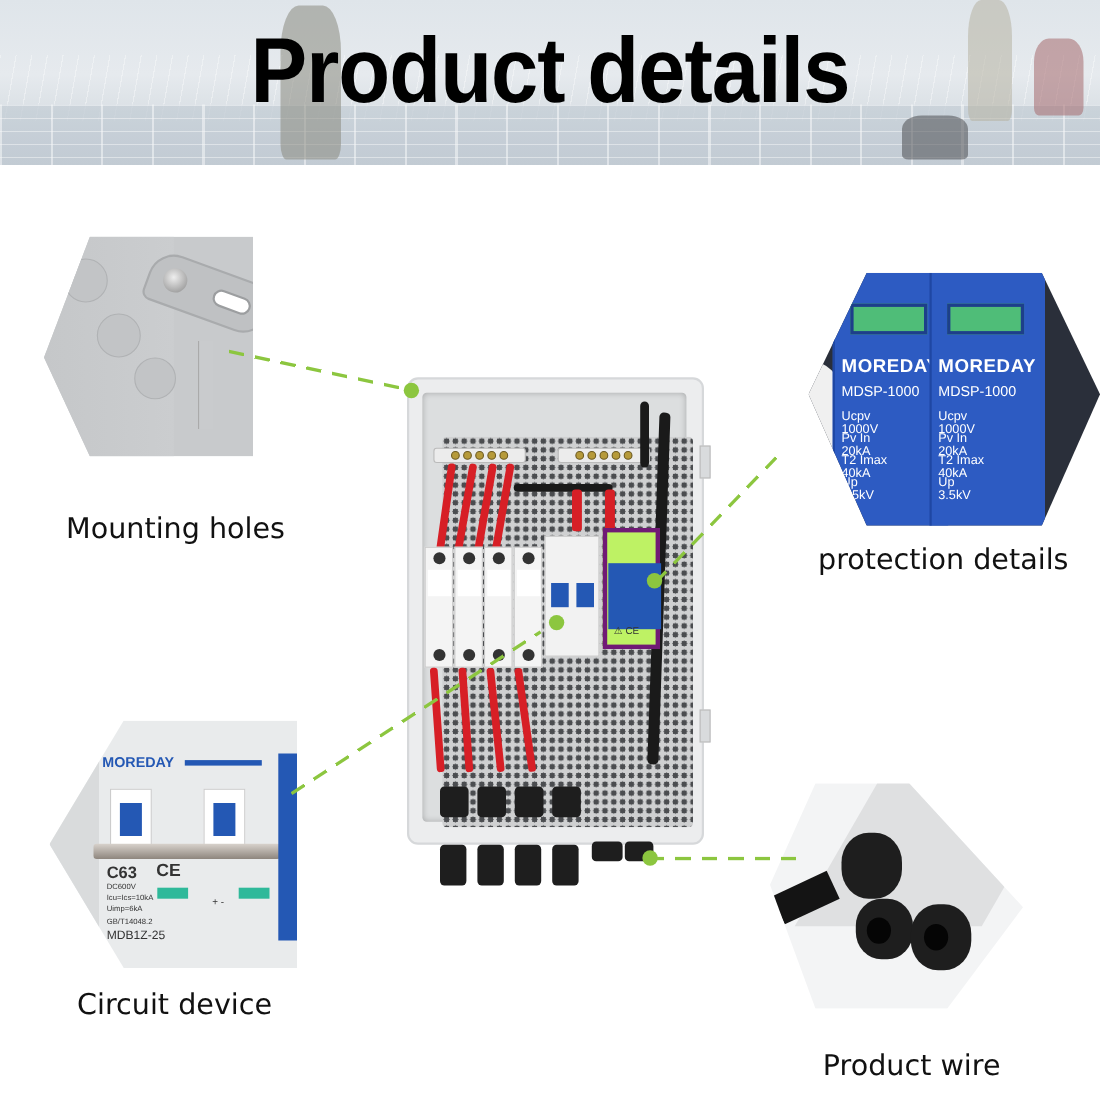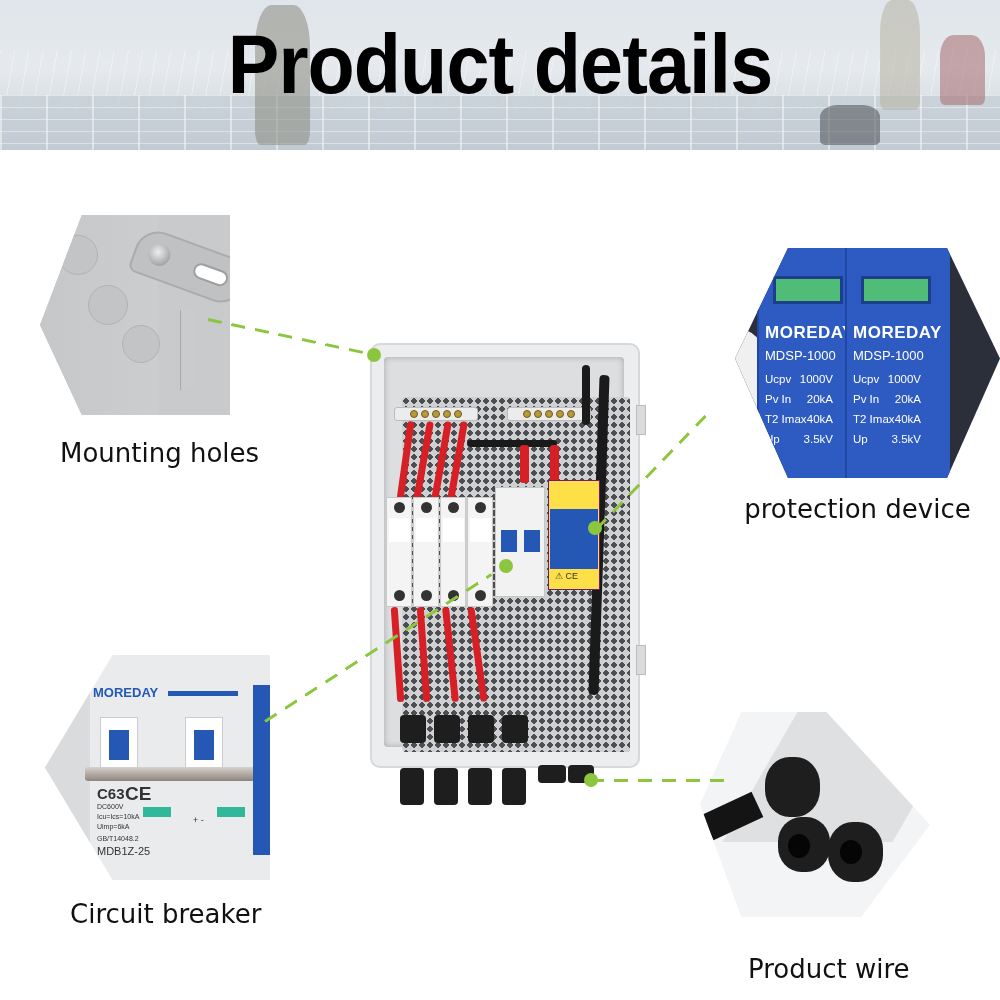--- a/index.html
+++ b/index.html
@@ -88,31 +88,31 @@
     border-radius: 4px;
   }
   .busbar { position: absolute; height: 14px; background: #ececec; border: 1px solid #bbb; border-radius: 3px; display: flex; align-items: center; justify-content: center; gap: 3px; }
   .busbar i { width: 8px; height: 8px; border-radius: 50%; background: #b69a3a; border: 1px solid #6d5b22; display: block; }
   .wire-red { position: absolute; width: 7px; background: #d71f26; border-radius: 3px; }
   .wire-blk { position: absolute; background: #1a1a1a; border-radius: 4px; }
   .fuse { position: absolute; width: 26px; height: 110px; background: #f4f4f4; border: 1px solid #c9c9c9; }
   .fuse .scr { position: absolute; left: 7px; width: 11px; height: 11px; border-radius: 50%; background: #333; }
   .fuse .tag { position: absolute; left: 2px; top: 20px; width: 21px; height: 24px; background: #fff; font-size: 3.5px; color: #2259a5; }
   .mcb { position: absolute; width: 50px; height: 110px; background: #f2f2f2; border: 1px solid #c6c6c6; }
-  .spd { position: absolute; width: 52px; height: 110px; background: #fde047; border: 1px solid #701a75; }
+  .spd { position: absolute; width: 52px; height: 110px; background: #bef264; border: 4px solid #701a75; }
   .spd .blue { position: absolute; left: 1px; top: 28px; width: 48px; height: 60px; background: #2458b4; }
   .gland { position: absolute; width: 24px; background: #1e1e1e; border-radius: 4px; }
 
   
   .lpd-mod { position: absolute; top: 0; width: 105px; height: 230px; background: #2d5bc2; border-left: 2px solid #1f47a3; }
   .lpd-mod .win { position: absolute; left: 14px; top: 28px; width: 70px; height: 28px; background: #4fbd78; border: 3px solid #1d3f8a; }
   .lpd-mod .txt { position: absolute; left: 6px; color: #fff; font-family: "Liberation Sans", sans-serif; white-space: nowrap; }
   .lpd-mod .brand { top: 75px; font-size: 17px; font-weight: bold; letter-spacing: 0.5px; }
   .lpd-mod .model { top: 100px; font-size: 13px; }
-  .lpd-mod .row { font-size: 11.5px; display: flex; justify-content: space-between; width: 68px; }
+  .lpd-mod .row { font-size: 11.5px; display: flex; justify-content: space-between; width: 68px; flex-direction: column; }
 
   
   .cb-brand { position: absolute; left: 48px; top: 30px; color: #2458b4; font-weight: bold; font-size: 13px; font-family: "Liberation Sans", sans-serif; }
   .cb-bar { position: absolute; left: 123px; top: 36px; width: 70px; height: 5px; background: #2458b4; }
   .cb-toggle { position: absolute; top: 62px; width: 38px; height: 52px; background: #fff; border: 1px solid #ccc; }
   .cb-toggle b { position: absolute; left: 8px; top: 12px; width: 20px; height: 30px; background: #2458b4; display: block; }
   .cb-rail { position: absolute; left: 40px; top: 112px; width: 170px; height: 14px; background: linear-gradient(#d8d2cc, #8d857d); border-radius: 3px; }
   .cb-txt { position: absolute; color: #333; font-family: "Liberation Sans", sans-serif; white-space: nowrap; }
   .cb-ind { position: absolute; width: 28px; height: 10px; background: #2fb99a; }
 
@@ -139,21 +139,21 @@
   <div class="boss" style="left:18px;top:20px;width:40px;height:40px;"></div>
   <div class="boss" style="left:48px;top:70px;width:40px;height:40px;"></div>
   <div class="boss" style="left:82px;top:110px;width:38px;height:38px;"></div>
   <div style="position:absolute;left:0;top:0;width:118px;height:200px;background:linear-gradient(90deg,#c5c7c9,#cbcdcf);z-index:-1;"></div>
   <div style="position:absolute;left:140px;top:95px;width:14px;height:80px;background:#c9cbcd;border-left:1px solid #aaa;"></div>
   <div class="mount-tab">
     <div class="mount-screw"></div>
     <div class="mount-slot"></div>
   </div>
 </div>
-<div class="label" style="left:60px;top:439px;">Mounting holes</div>
+<div class="label" style="left:60px;top:467px;">Mounting holes</div>
 
 <div class="hex hex-lpd">
   <div style="position:absolute;left:0;top:80px;width:30px;height:90px;background:#f0f0f0;border-radius:0 40px 40px 0;"></div>
   <div class="lpd-mod" style="left:22px;">
     <div class="win"></div>
     <div class="txt brand">MOREDAY</div>
     <div class="txt model">MDSP-1000</div>
     <div class="txt row" style="top:125px;">
         <span>Ucpv</span>
         <span>1000V</span>
@@ -187,47 +187,47 @@
         <span>T2 Imax</span>
         <span>40kA</span>
       </div>
     <div class="txt row" style="top:185px;">
         <span>Up</span>
         <span>3.5kV</span>
       </div>
   </div>
 </div>
 <div class="label" style="left:735px;top:495px;width:245px;">
-  <div>protection device</div>
+  <div>protection details</div>
 </div>
 
 <div class="hex hex-cb">
   <div style="position:absolute;left:0;top:0;width:45px;height:225px;background:#d9dbdc;"></div>
   <div class="cb-brand">MOREDAY</div>
   <div class="cb-bar"></div>
   <div class="cb-toggle" style="left:55px;">
       <b></b>
     </div>
   <div class="cb-toggle" style="left:140px;">
       <b></b>
     </div>
   <div class="cb-rail"></div>
   <div class="cb-txt" style="left:52px;top:130px;font-size:15px;font-weight:bold;">C63</div>
-  <div class="cb-txt" style="left:80px;top:128px;font-size:19px;font-weight:bold;">CE</div>
+  <div class="cb-txt" style="left:97px;top:128px;font-size:16px;font-weight:bold;">CE</div>
   <div class="cb-txt" style="left:52px;top:148px;font-size:7px;">DC600V</div>
   <div class="cb-txt" style="left:52px;top:158px;font-size:7px;">Icu=Ics=10kA</div>
   <div class="cb-txt" style="left:52px;top:168px;font-size:7px;">Uimp=6kA</div>
   <div class="cb-txt" style="left:52px;top:180px;font-size:7px;">GB/T14048.2</div>
   <div class="cb-txt" style="left:52px;top:190px;font-size:11px;">MDB1Z-25</div>
   <div class="cb-ind" style="left:98px;top:152px;"></div>
   <div class="cb-ind" style="left:172px;top:152px;"></div>
   <div class="cb-txt" style="left:148px;top:160px;font-size:9px;">+ -</div>
   <div style="position:absolute;left:208px;top:30px;width:20px;height:170px;background:#2458b4;"></div>
 </div>
-<div class="label" style="left:70px;top:900px;">Circuit breaker</div>
+<div class="label" style="left:70px;top:900px;">Circuit device</div>
 
 <div class="hex hex-gw">
   <div style="position:absolute;left:60px;top:0;width:170px;height:130px;background:#dfe0e1;transform:skewX(-30deg);"></div>
   <div style="position:absolute;left:5px;top:90px;width:55px;height:28px;background:#141414;transform:rotate(-25deg);"></div>
   <div class="gland" style="left:65px;top:45px;width:55px;height:60px;border-radius:45%;"></div>
   <div class="gland" style="left:78px;top:105px;width:52px;height:55px;border-radius:45%;"></div>
   <div class="gland" style="left:128px;top:110px;width:55px;height:60px;border-radius:45%;"></div>
   <div style="position:absolute;left:88px;top:122px;width:22px;height:24px;border-radius:50%;background:#050505;"></div>
   <div style="position:absolute;left:140px;top:128px;width:22px;height:24px;border-radius:50%;background:#050505;"></div>
 </div>

